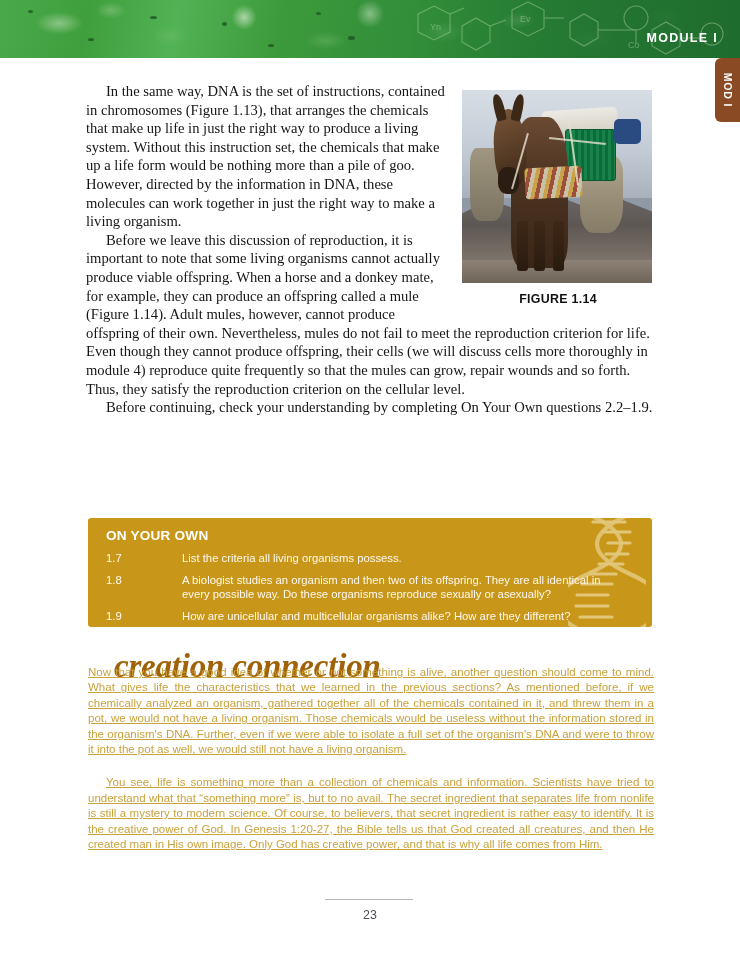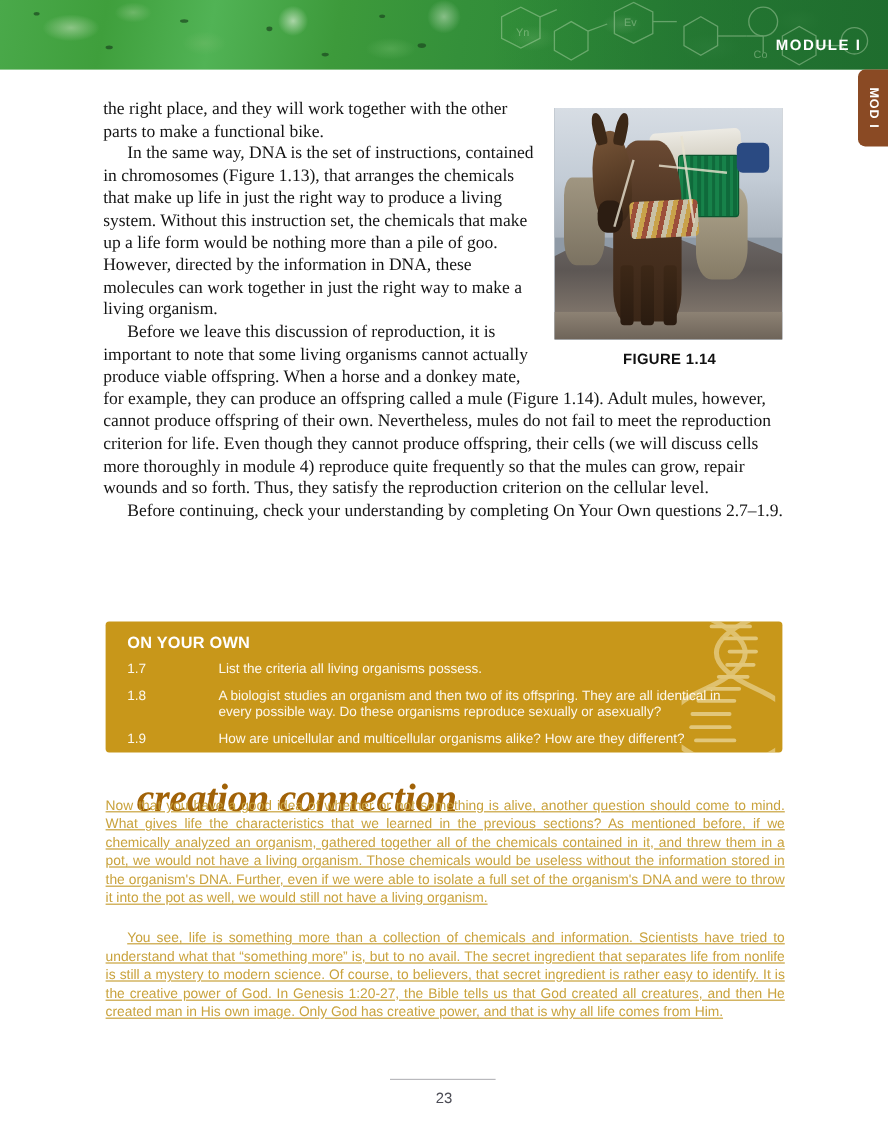--- a/index.html
+++ b/index.html
@@ -425,24 +425,23 @@
       <div class="mule-leg c"></div>
 
       <div class="rope" style="left:30%; top:22%; width:1.5px; height:30%; transform:rotate(16deg);"></div>
       <div class="rope" style="left:58%; top:12%; width:1.5px; height:38%; transform:rotate(-8deg);"></div>
       <div class="rope" style="left:46%; top:26%; width:30%; height:1.5px; transform:rotate(6deg);"></div>
     </div>
 
     <div class="fig-title">FIGURE 1.14</div>
   </div>
 
-  <p class="para">the right place, and they will work together with the other parts to make a functional bike.</p>
   <p class="para indent">In the same way, DNA is the set of instructions, contained in chromosomes (Figure 1.13), that arranges the chemicals that make up life in just the right way to produce a living system. Without this instruction set, the chemicals that make up a life form would be nothing more than a pile of goo. However, directed by the information in DNA, these molecules can work together in just the right way to make a living organism.</p>
   <p class="para indent">Before we leave this discussion of reproduction, it is important to note that some living organisms cannot actually produce viable offspring. When a horse and a donkey mate, for example, they can produce an offspring called a mule (Figure 1.14). Adult mules, however, cannot produce offspring of their own. Nevertheless, mules do not fail to meet the reproduction criterion for life. Even though they cannot produce offspring, their cells (we will discuss cells more thoroughly in module 4) reproduce quite frequently so that the mules can grow, repair wounds and so forth. Thus, they satisfy the reproduction criterion on the cellular level.</p>
-  <p class="para indent">Before continuing, check your understanding by completing On Your Own questions 2.7–1.9.</p>
+  <p class="para indent">Before continuing, check your understanding by completing On Your Own questions 2.2–1.9.</p>
 </div>
 
 <div class="oyo-box">
 
   <svg class="oyo-dna" viewBox="0 0 78 122" xmlns="http://www.w3.org/2000/svg">
     <g fill="none" stroke="#f2e3b4" stroke-width="4.2" stroke-linecap="round">
       <path d="M20 2 C 64 22, 64 42, 20 62 C -24 82, -24 102, 20 122"></path>
       <path d="M62 2 C 18 22, 18 42, 62 62 C 106 82, 106 102, 62 122"></path>
     </g>
     <g stroke="#f7eecb" stroke-width="3.2" stroke-linecap="round">

